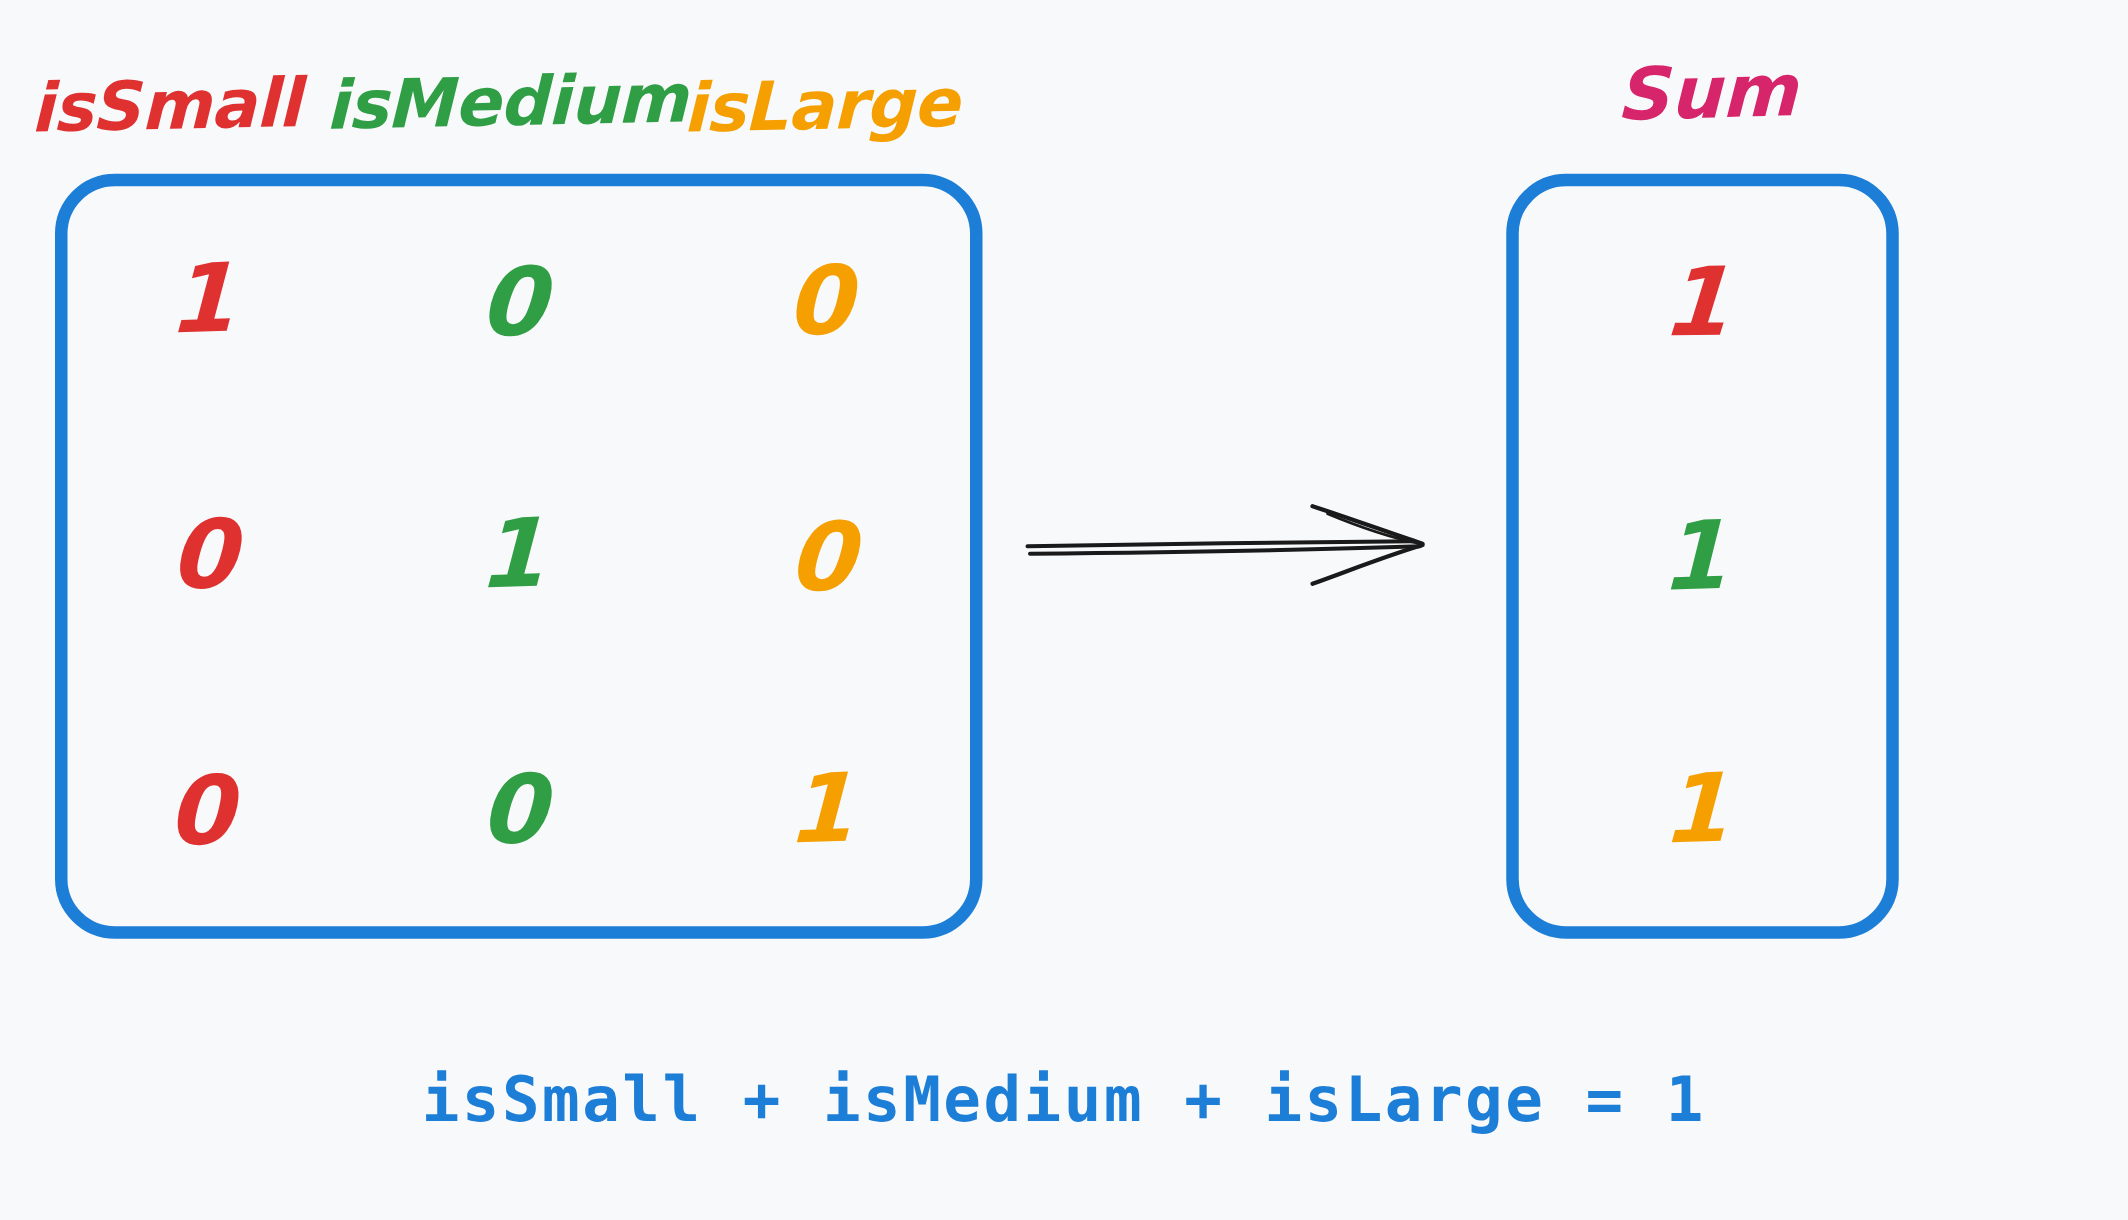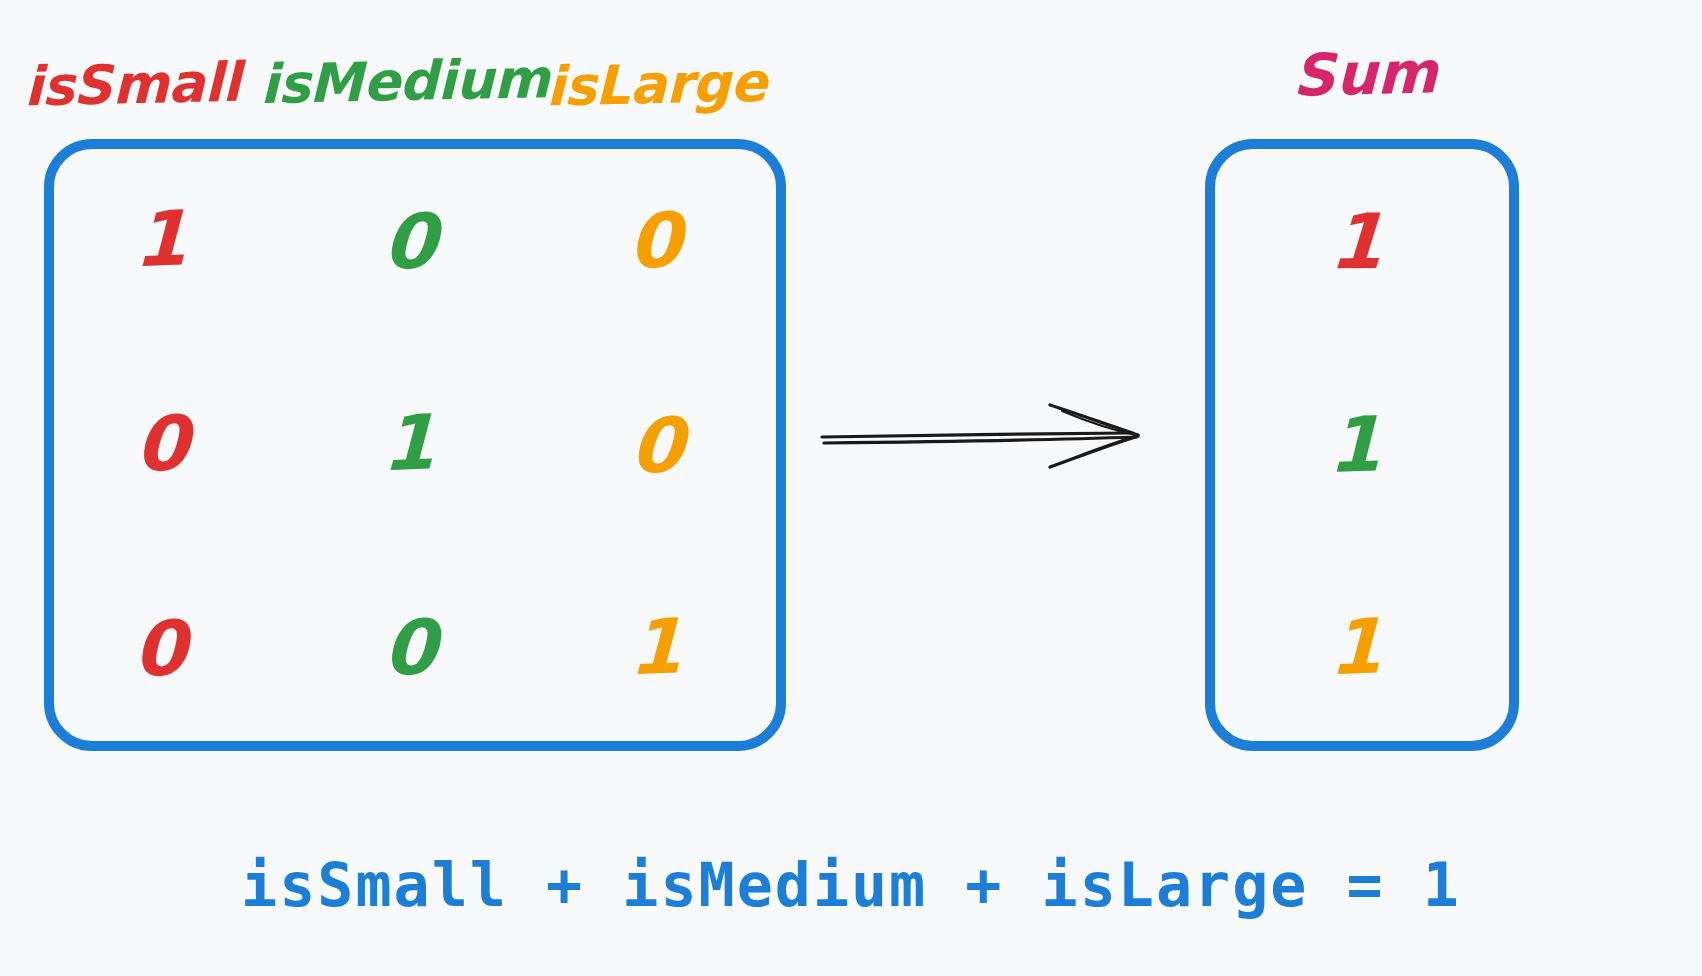--- a/index.html
+++ b/index.html
@@ -112,21 +112,21 @@
   .j4 { transform: skewX(-6deg) rotate(-1deg)   translate(1px, -1px); }
 
   
   #equation {
     position: absolute;
     left: 0;
     top: 855px;
     width: 1702px;
     text-align: center;
     font-family: "DejaVu Sans Mono", monospace;
-    font-size: 60px;
+    font-size: 50px;
     font-weight: 700;
     letter-spacing: 2px;
     color: #1c7ed6;
     white-space: nowrap;
     line-height: 1;
   }
 
   
   #arrow-svg {
     position: absolute;

